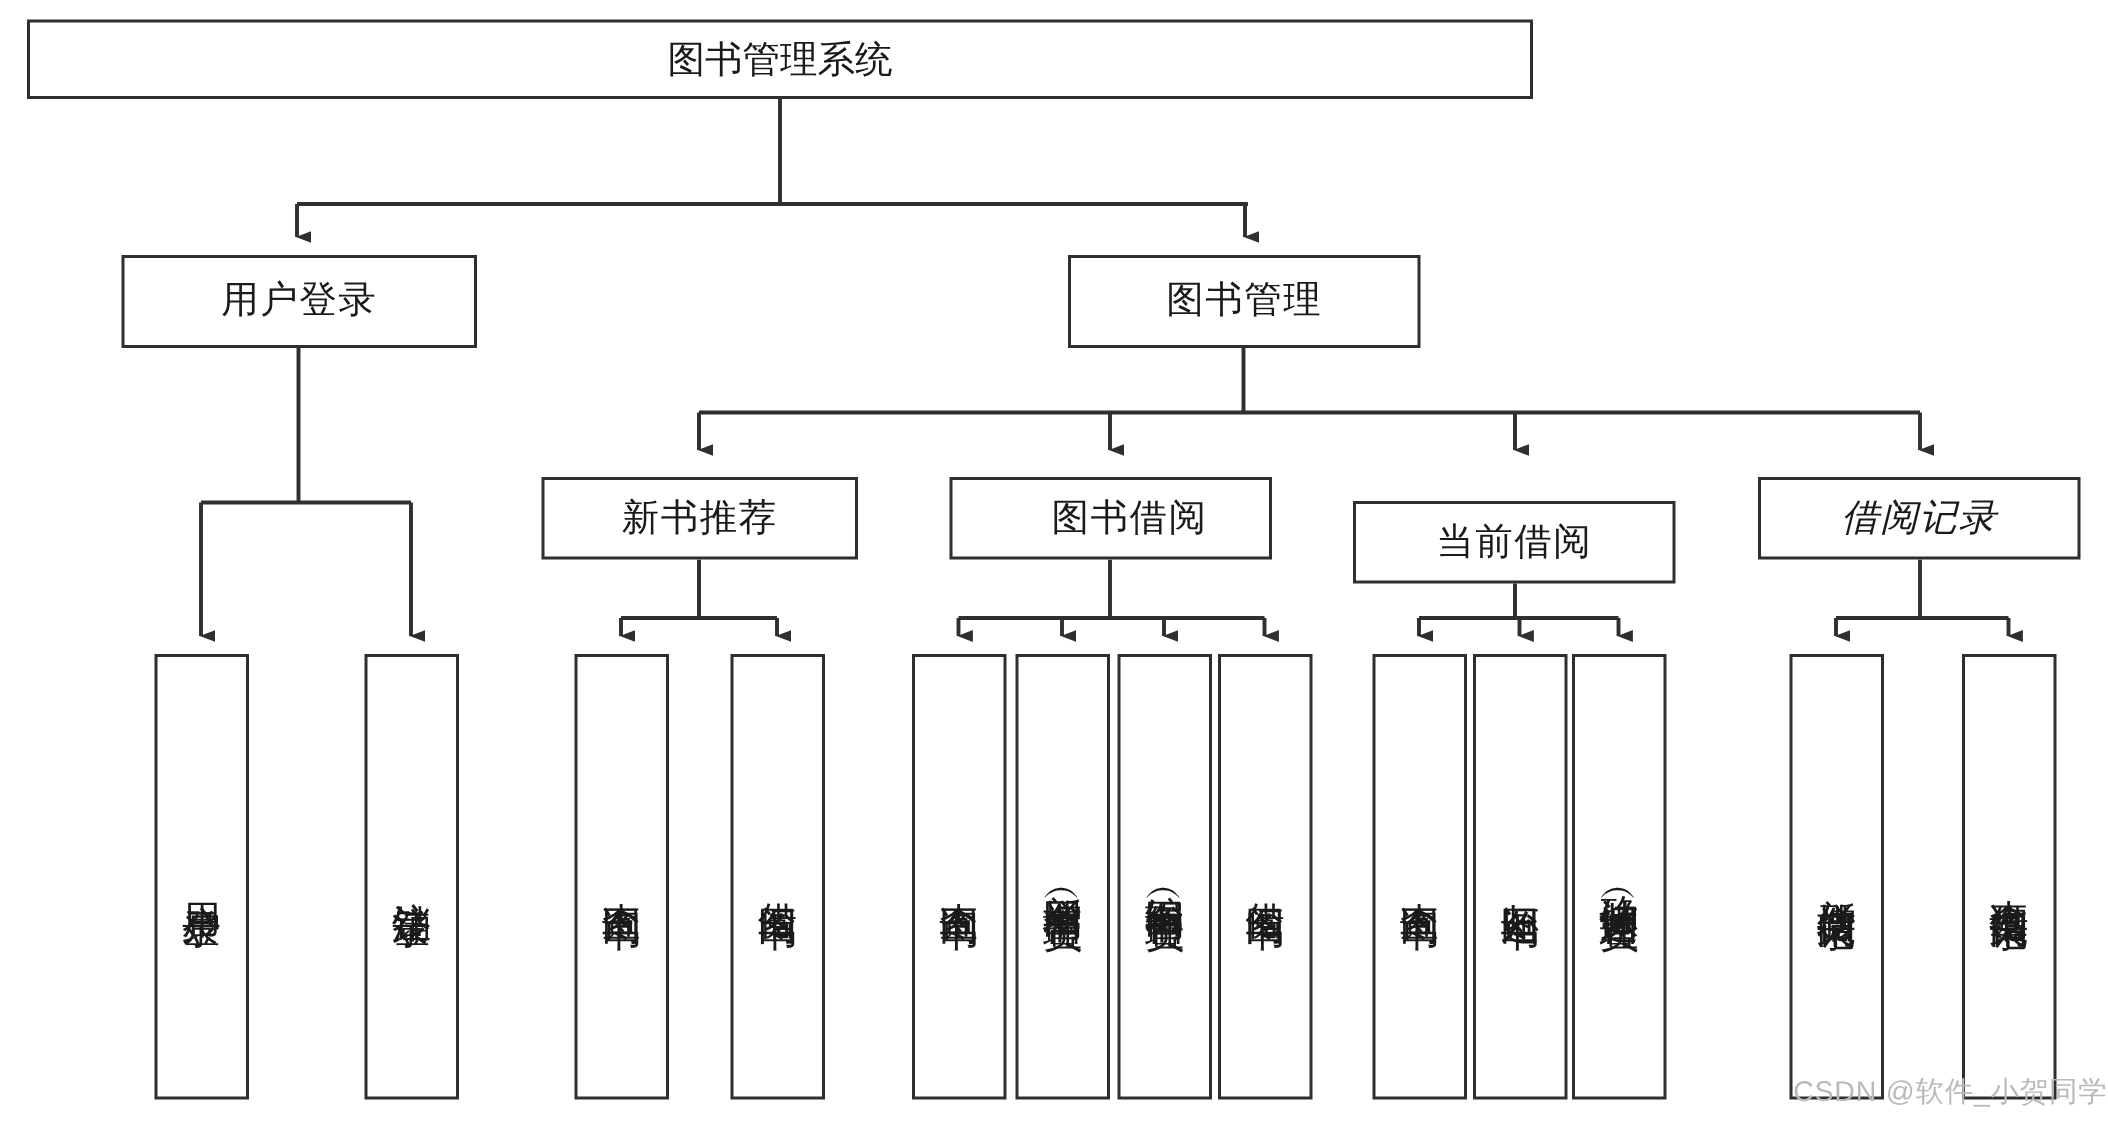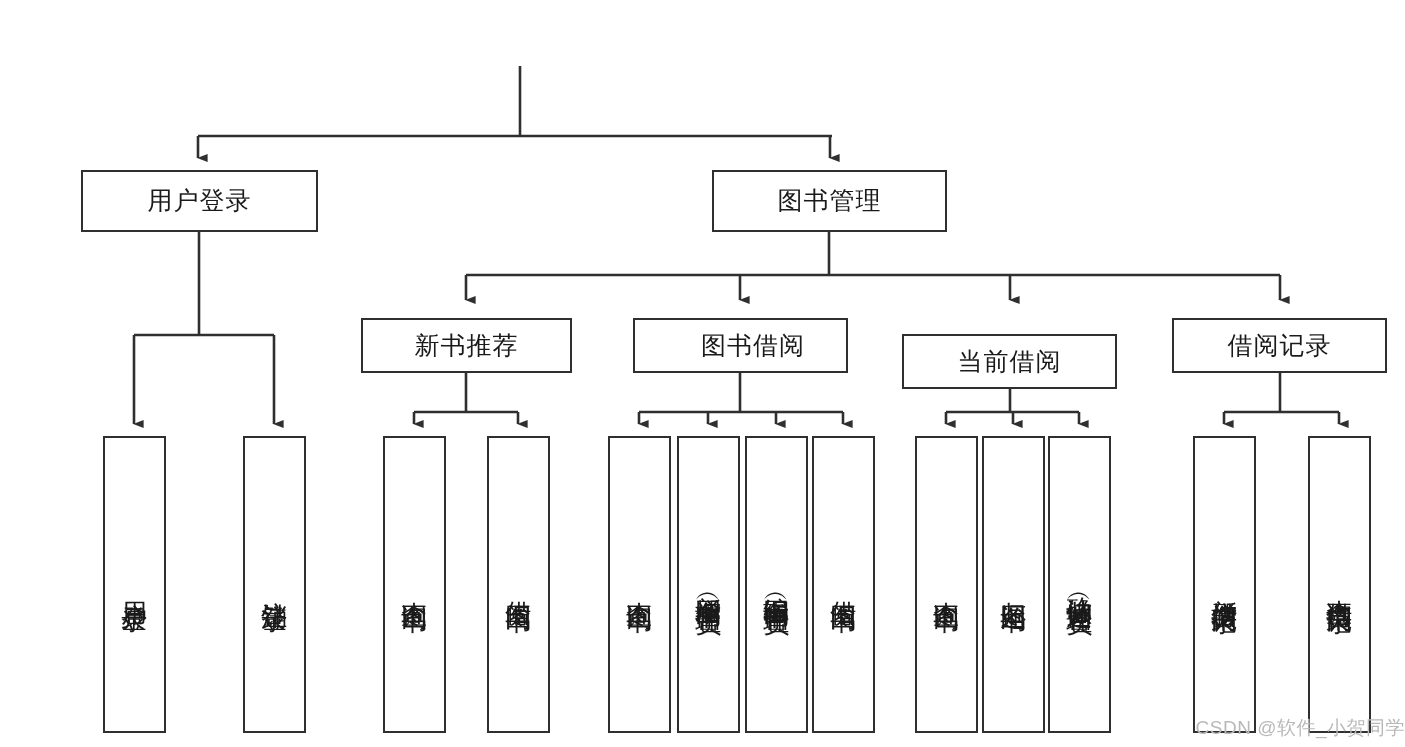--- a/index.html
+++ b/index.html
@@ -118,38 +118,41 @@
       <path d="M1013,412 L1013,424" marker-end="url(#arrow)"></path>
       <path d="M1079,412 L1079,424" marker-end="url(#arrow)"></path>
 
       <path d="M1280,373 L1280,412"></path>
       <path d="M1224,412 L1339,412"></path>
       <path d="M1224,412 L1224,424" marker-end="url(#arrow)"></path>
       <path d="M1339,412 L1339,424" marker-end="url(#arrow)"></path>
     </g>
   </svg>
 
+  <div class="node root" style="left:18px; top:13px; width:1004px; height:53px;">
+    <span>图书管理系统</span>
+  </div>
 
   <div class="node h" style="left:81px; top:170px; width:237px; height:62px;">
     <span>用户登录</span>
   </div>
   <div class="node h" style="left:361px; top:318px; width:211px; height:55px;">
     <span>新书推荐</span>
   </div>
 
   <div class="node h" style="left:712px; top:170px; width:235px; height:62px;">
     <span>图书管理</span>
   </div>
   <div class="node h" style="left:633px; top:318px; width:215px; height:55px;padding-left:25px;">
     <span>图书借阅</span>
   </div>
   <div class="node h" style="left:902px; top:318px; width:215px; height:55px;margin-top:16px;">
     <span>当前借阅</span>
   </div>
-  <div class="node h" style="left:1172px; top:318px; width:215px; height:55px;">
+  <div class="node h" style="left:1172px; top:318px; width:215px; height:55px;font-style:italic;">
     <span>借阅记录</span>
   </div>
 
   <div class="node v" style="left:103px; top:436px; width:63px; height:297px;">
     <span class="vtext">用户登录</span>
   </div>
   <div class="node v" style="left:243px; top:436px; width:63px; height:297px;">
     <span class="vtext">注销登录</span>
   </div>
 

